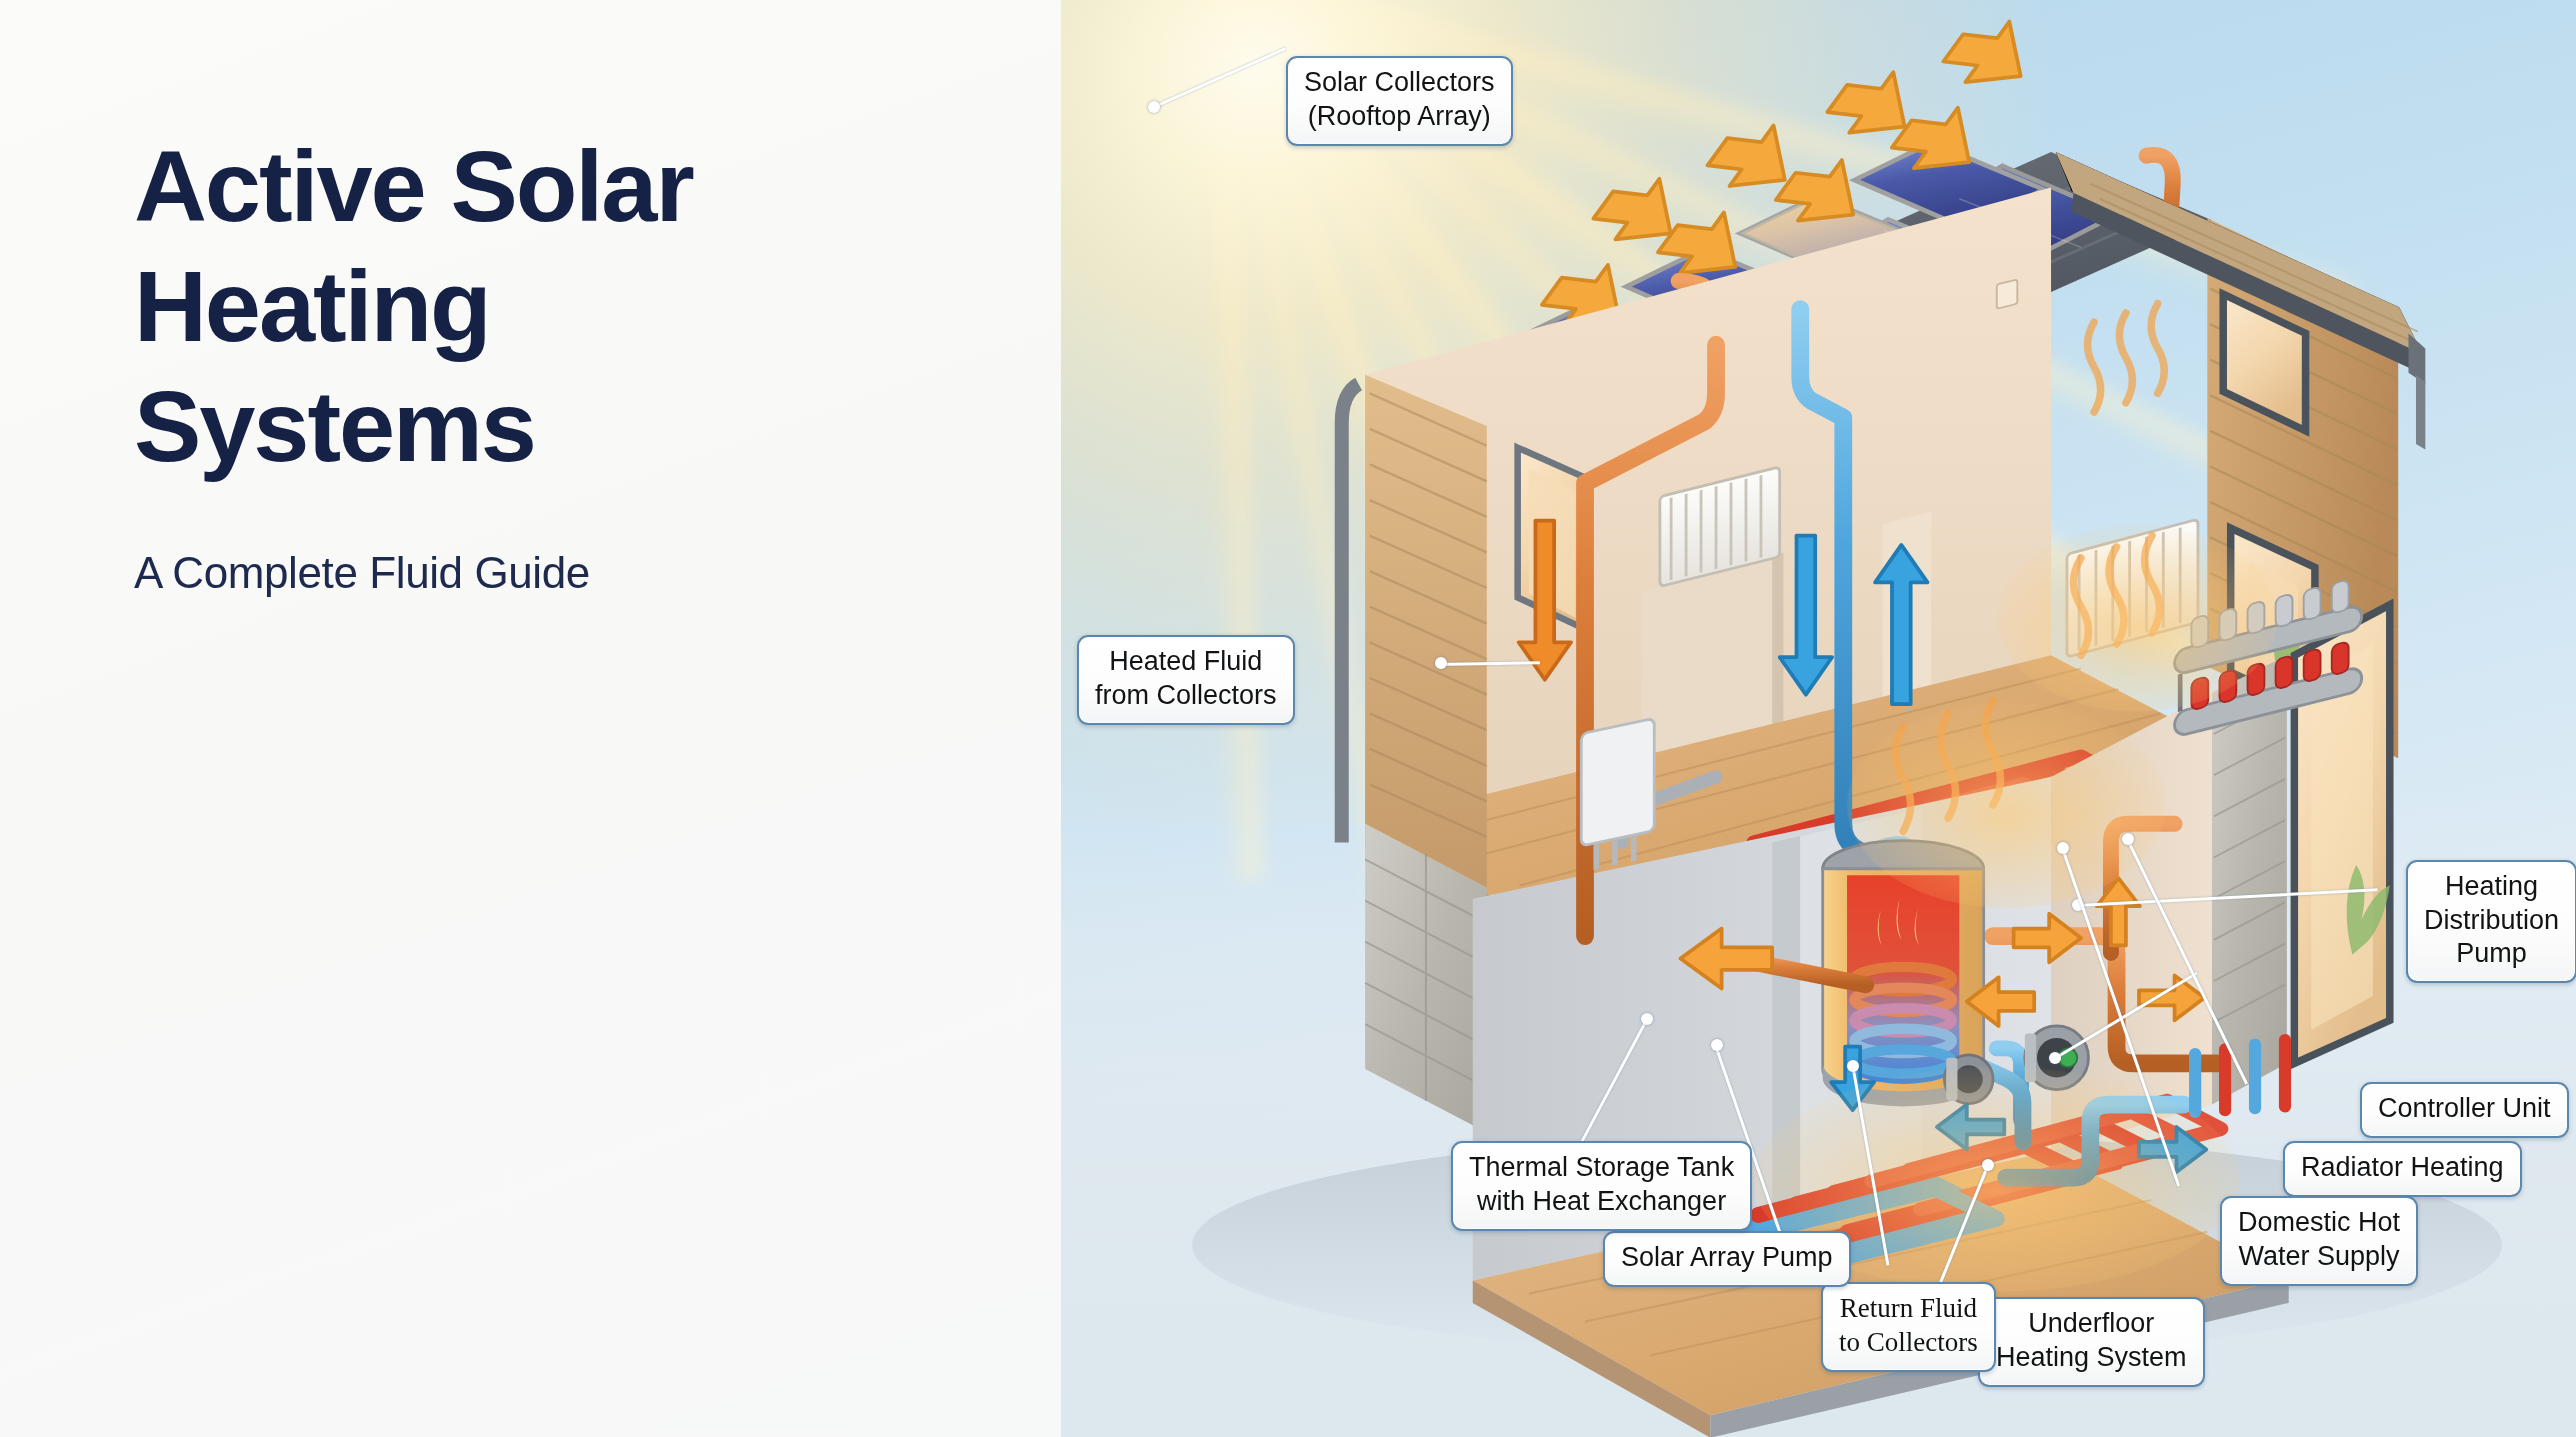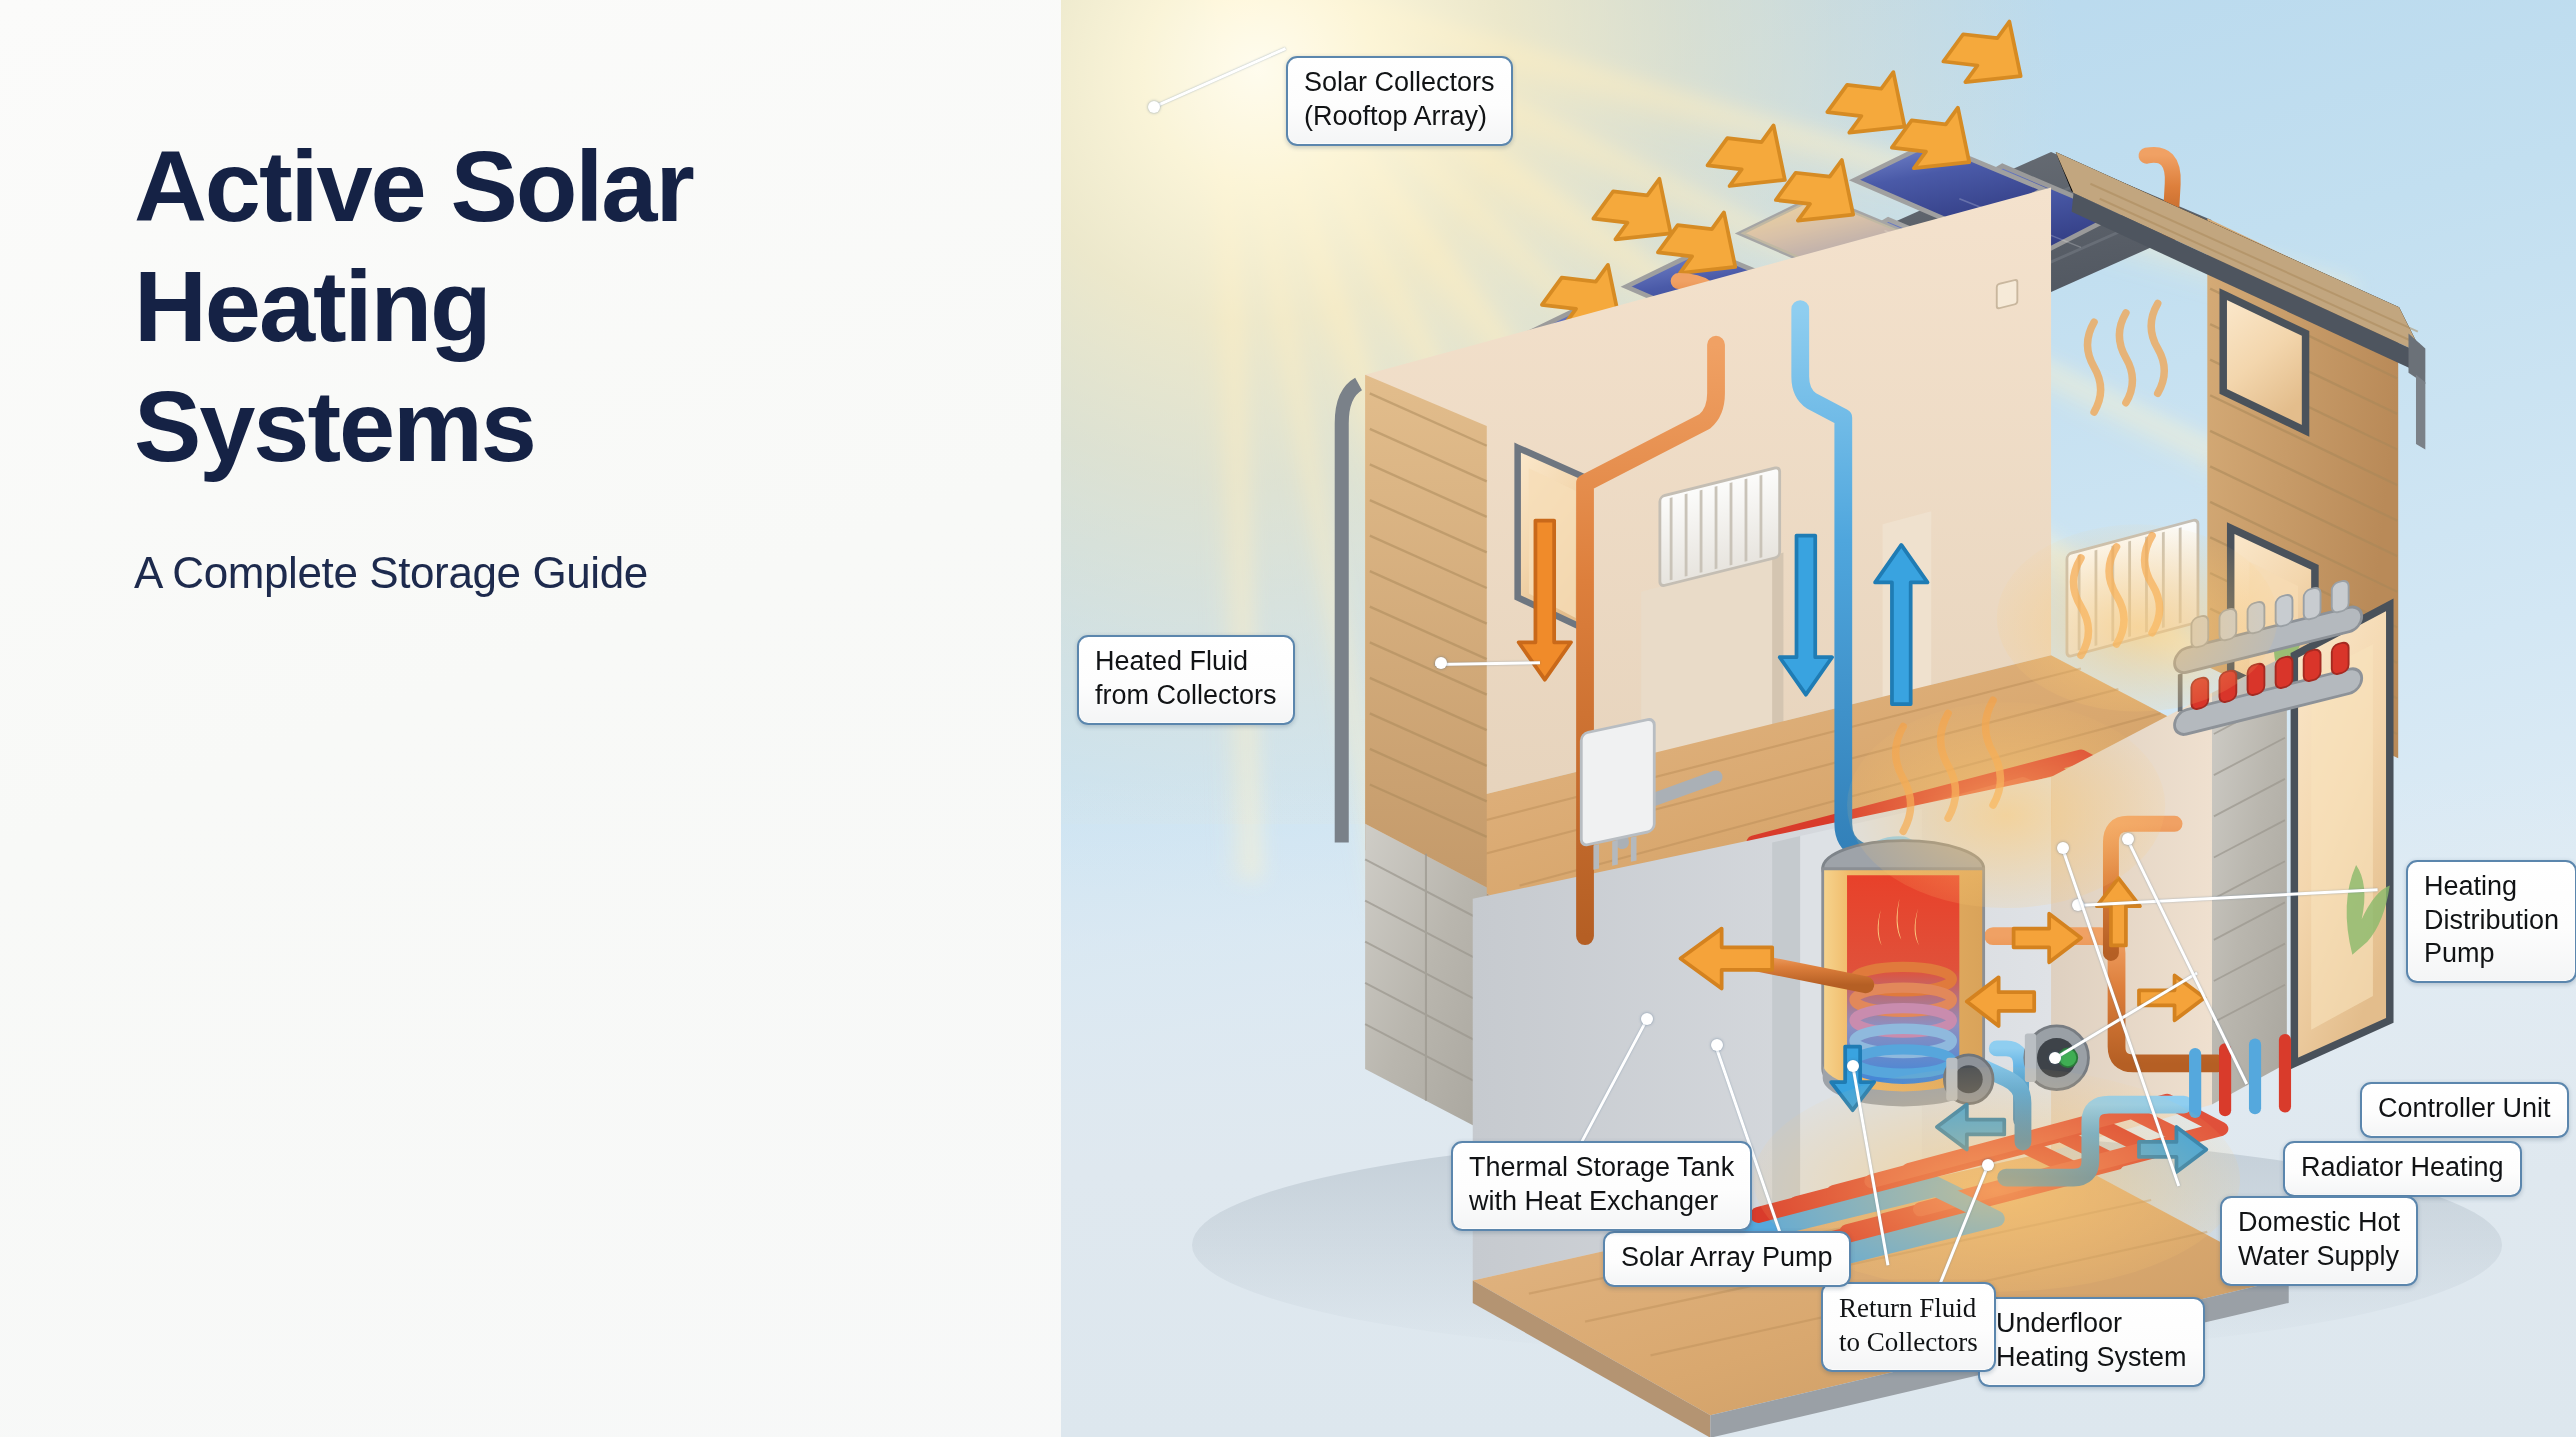--- a/index.html
+++ b/index.html
@@ -36,37 +36,37 @@
   
   #house{position:absolute;left:0;top:0;width:1515px;height:1438px;}
   svg{display:block;}
 
   
   .callout{position:absolute;background:linear-gradient(180deg,#ffffff 0%,#fdfdfd 55%,#f4f5f6 100%);
     border:2.3px solid #5b86ad;border-radius:11.2px;
     box-shadow:0 1.9px 4.7px rgba(40,70,100,.24),0 0 0 0.9px rgba(255,255,255,.6) inset;
     padding:8.4px 16px 10.3px 16px;font-size:27px;line-height:1.24;color:#111315;
     font-family:"Liberation Sans",sans-serif;white-space:pre-line;font-weight:400;}
-  .callout.ctr{text-align:left;}
+  .callout.ctr{text-align:center;}
   .leader{position:absolute;background:#ffffff;height:2.8px;transform-origin:0 50%;
     box-shadow:0 0 1.9px rgba(90,120,150,.55);}
   .dot{position:absolute;width:12px;height:12px;border-radius:50%;background:#fff;
     box-shadow:0 0 2.8px rgba(70,100,135,.6);}
 </style>
 </head>
 <body>
 
 <div id="page">
 
   <div id="left-panel">
     <div id="title-block">
       <h1 id="page-title">Active Solar
 Heating
 Systems</h1>
-      <div id="page-subtitle">A Complete Storage Guide</div>
+      <div id="page-subtitle">A Complete Fluid Guide</div>
     </div>
   </div>
 
   <div id="illus">
     <div id="sky"></div>
     <div id="ground"></div>
 
     <div>
       <div class="ray" style="width:1170px;height:49px;transform:rotate(16deg);"></div>
       <div class="ray" style="width:1114px;height:37px;transform:rotate(26deg);"></div>

